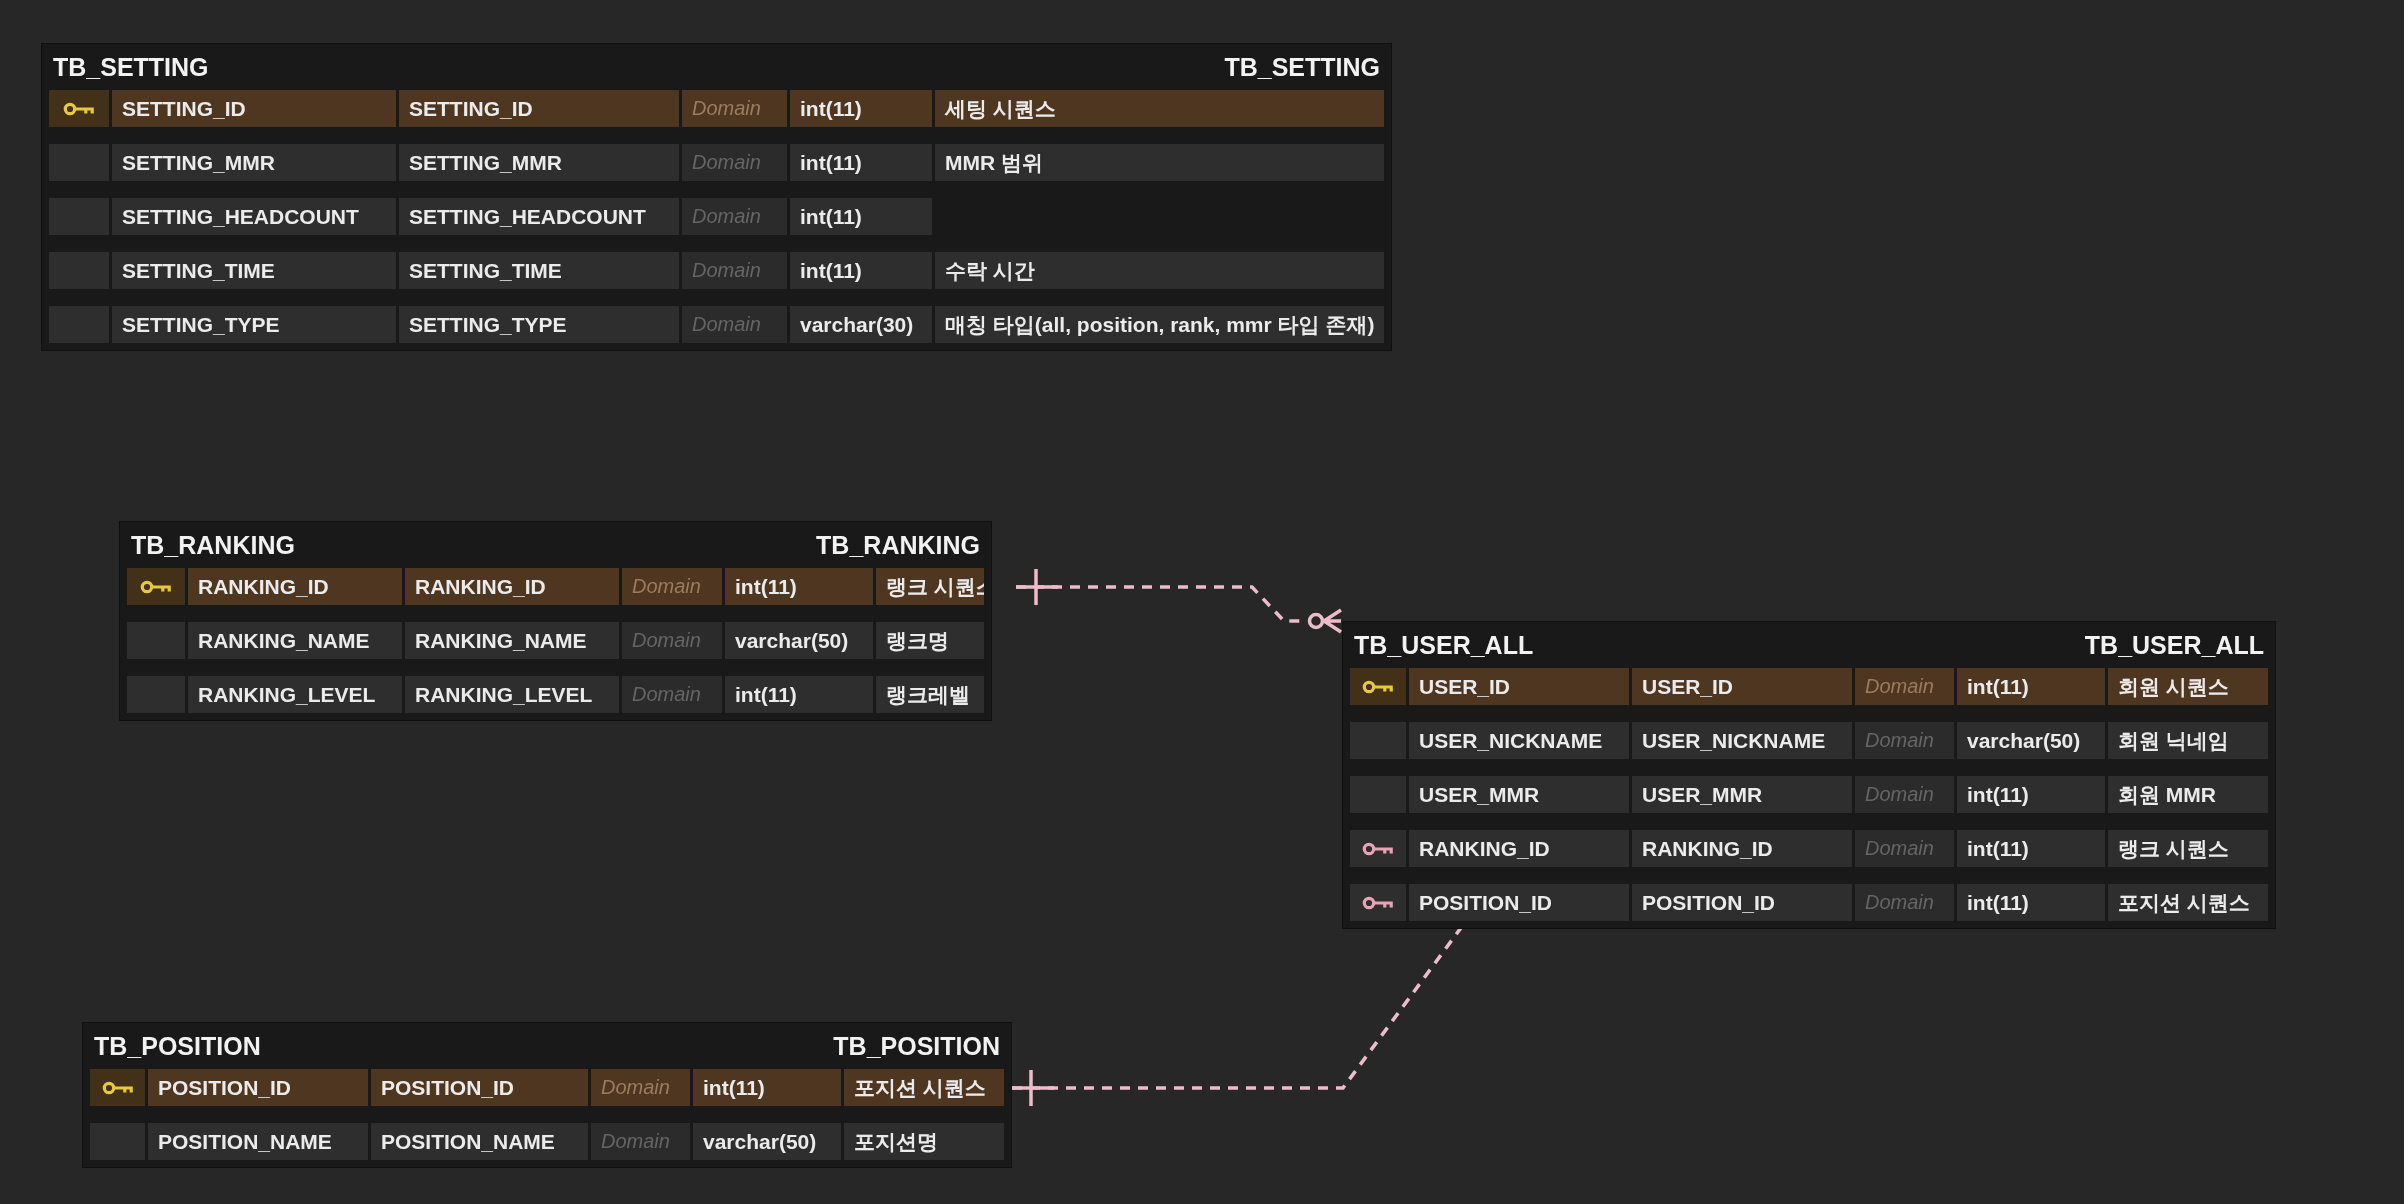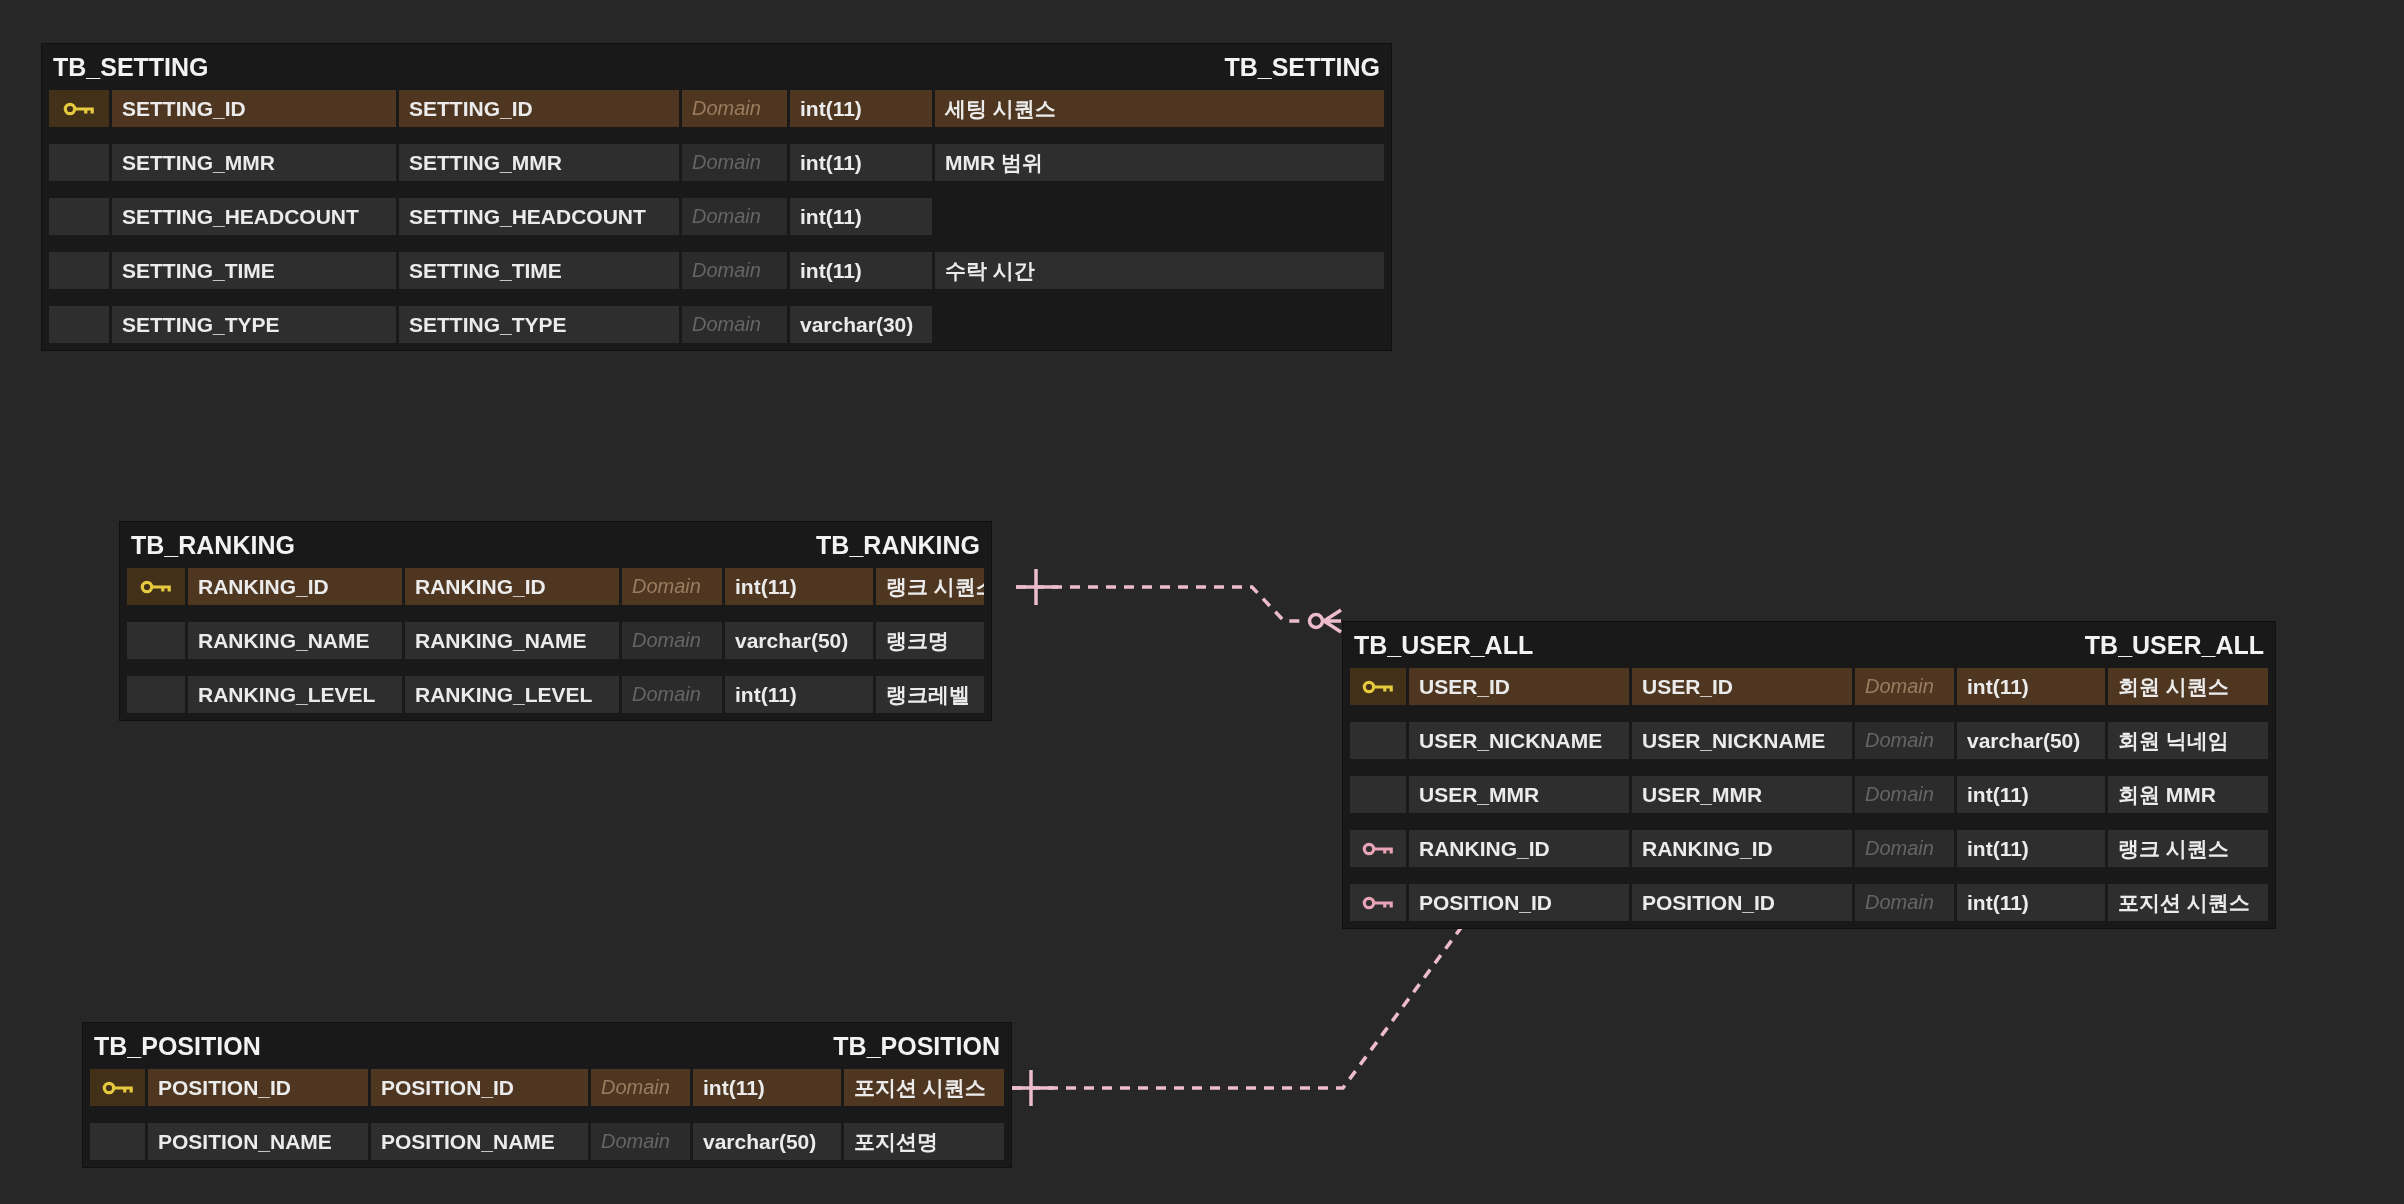--- a/index.html
+++ b/index.html
@@ -100,20 +100,21 @@
         <span class="cell domain">Domain</span>
         <span class="cell">int(11)</span>
         <span class="cell">수락 시간</span>
       </div>
       <div class="trow">
         <span class="cell key"></span>
         <span class="cell">SETTING_TYPE</span>
         <span class="cell">SETTING_TYPE</span>
         <span class="cell domain">Domain</span>
         <span class="cell">varchar(30)</span>
+        <span class="cell">매칭 타입(all, position, rank, mmr 타입 존재)</span>
       </div>
     </div>
   </div>
 
   <div class="erd-table t1">
     <div class="thead">
       <span>TB_RANKING</span>
       <span>TB_RANKING</span>
     </div>
     <div class="rows">

